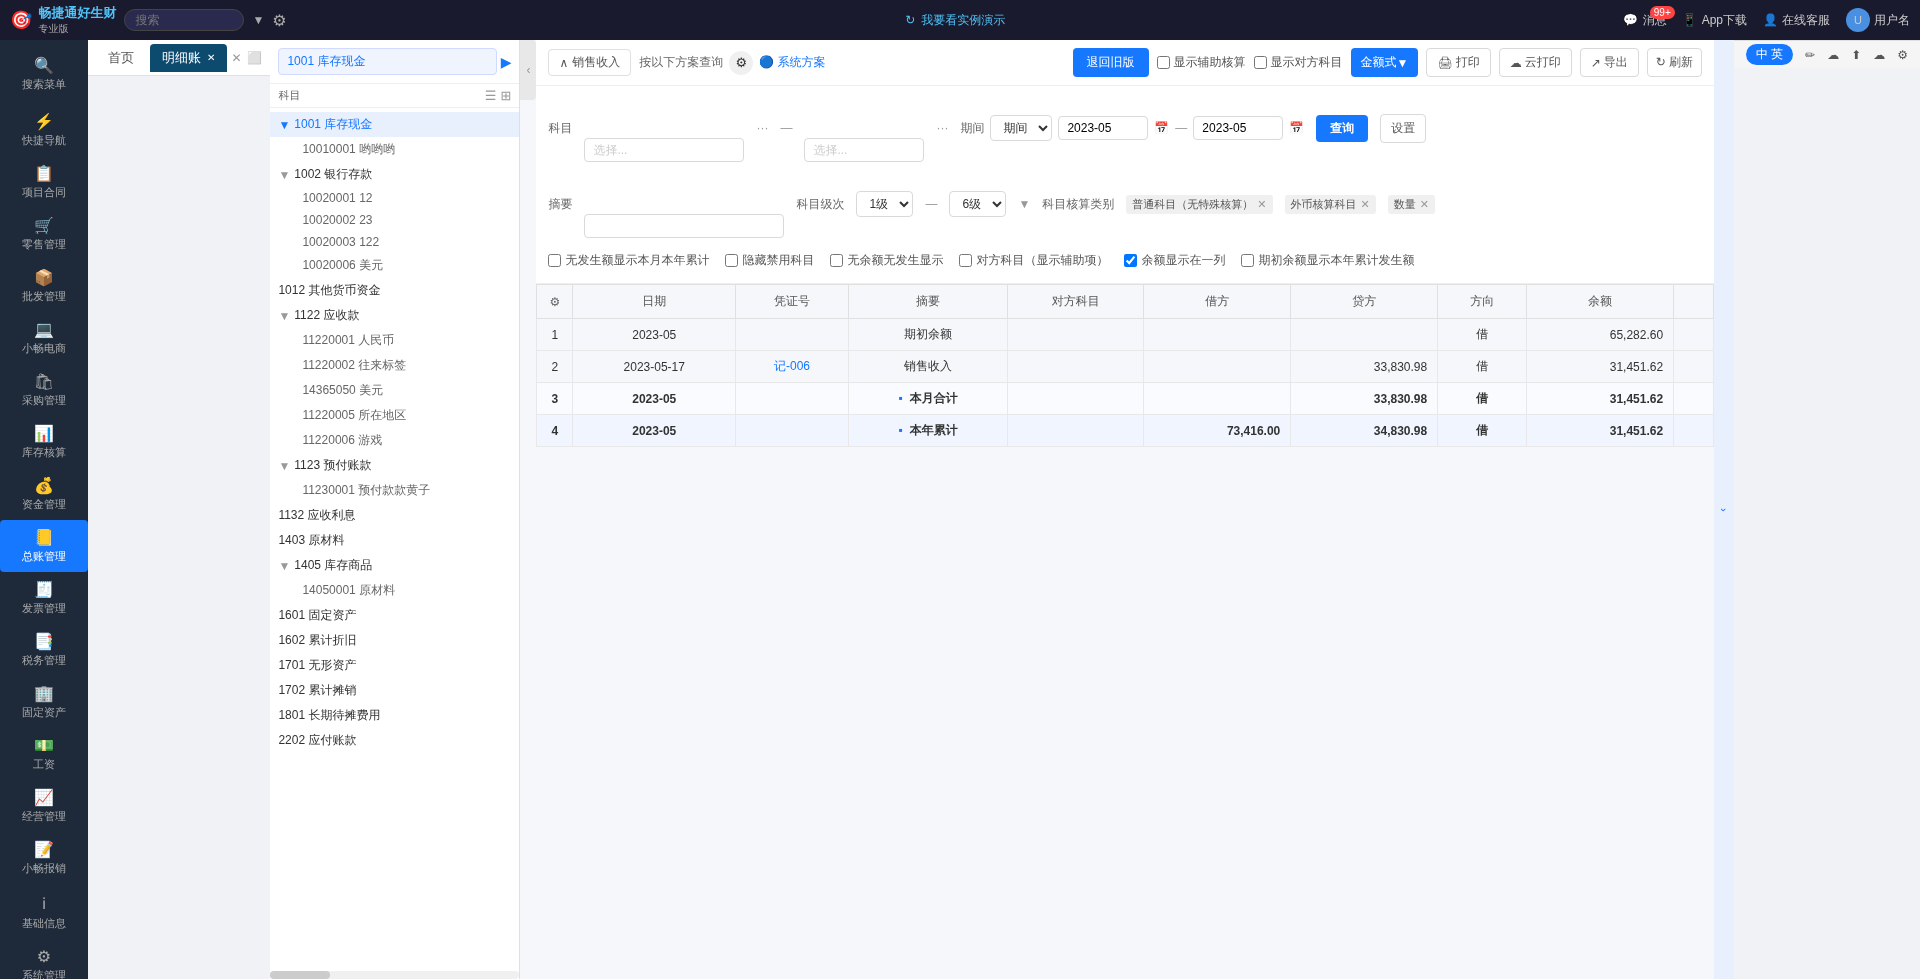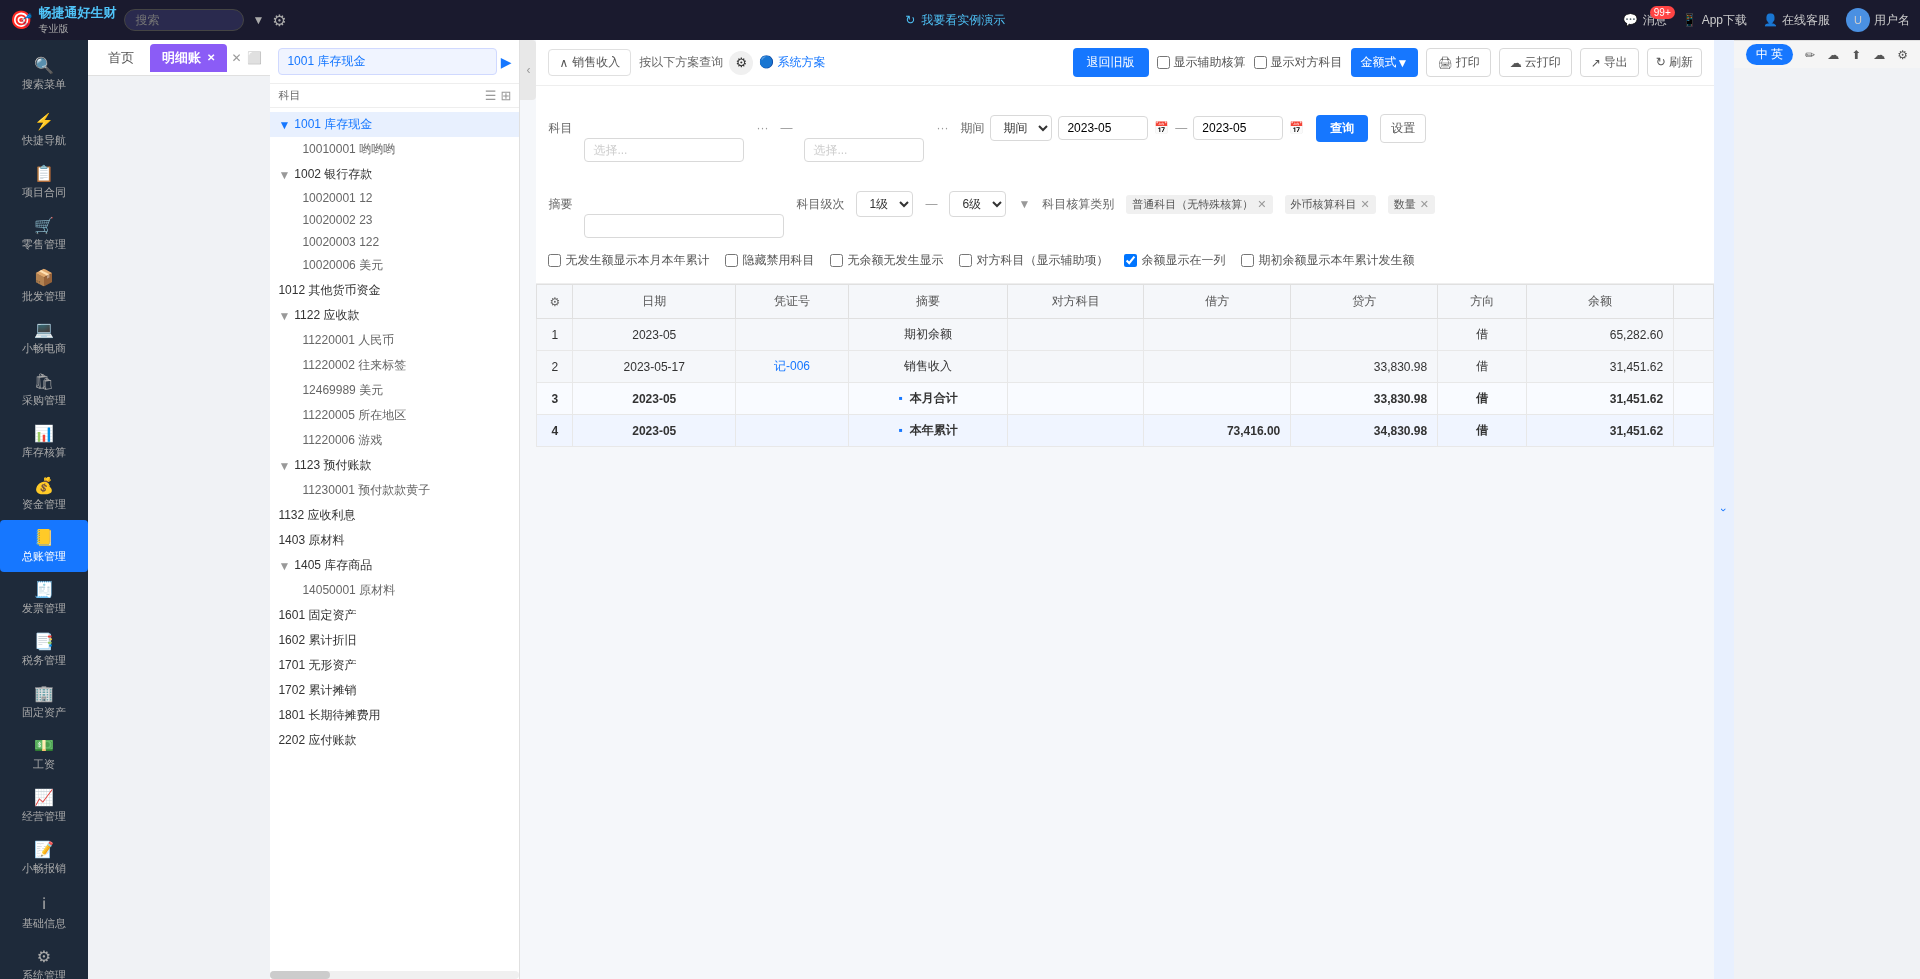--- a/index.html
+++ b/index.html
@@ -27,21 +27,21 @@
     .sidebar-item { width: 100%; display: flex; flex-direction: column; align-items: center; padding: 8px 4px; cursor: pointer; font-size: 11px; color: #aaa; border-radius: 4px; }
     .sidebar-item.active { background: #1677ff; color: #fff; }
     .sidebar-item .icon { font-size: 16px; margin-bottom: 2px; }
 
     
     .content-area { flex: 1; display: flex; flex-direction: row; overflow: hidden; }
 
     
     .tab-bar { height: 36px; background: #fff; border-bottom: 1px solid #e0e0e0; display: flex; align-items: center; padding: 0 8px; gap: 4px; }
     .tab { height: 28px; padding: 0 12px; border-radius: 4px 4px 0 0; display: flex; align-items: center; gap: 6px; cursor: pointer; font-size: 13px; color: #555; }
-    .tab.active { background: #8b5cf6; color: #fff; font-weight: bold; }
+    .tab.active { background: #0c4a6e; color: #fff; }
     .tab .close { font-size: 10px; cursor: pointer; }
 
     
     .page-content { flex: 1; display: flex; overflow: hidden; background: #f5f7fa; }
 
     
     .left-panel { width: 250px; background: #fff; border-right: 1px solid #e0e0e0; display: flex; flex-direction: column; flex-shrink: 0; overflow: hidden; }
     .left-panel-header { padding: 8px; border-bottom: 1px solid #eee; display: flex; align-items: center; gap: 4px; }
     .current-account { display: flex; align-items: center; gap: 4px; background: #f0f4ff; border: 1px solid #d0d9ff; border-radius: 4px; padding: 4px 8px; font-size: 12px; color: #1677ff; flex: 1; cursor: pointer; }
     .nav-arrow { color: #1677ff; cursor: pointer; font-size: 14px; }
@@ -292,21 +292,21 @@
             <span style="color:#999;">▼</span>
             <span>1122 应收款</span>
           </div>
           <div class="tree-item grandchild">
             <span>11220001 人民币</span>
           </div>
           <div class="tree-item grandchild">
             <span>11220002 往来标签</span>
           </div>
           <div class="tree-item grandchild">
-            <span>12469989 美元</span>
+            <span>14365050 美元</span>
           </div>
           <div class="tree-item grandchild">
             <span>11220005 所在地区</span>
           </div>
           <div class="tree-item grandchild">
             <span>11220006 游戏</span>
           </div>
           <div class="tree-item parent">
             <span style="color:#999;">▼</span>
             <span>1123 预付账款</span>

